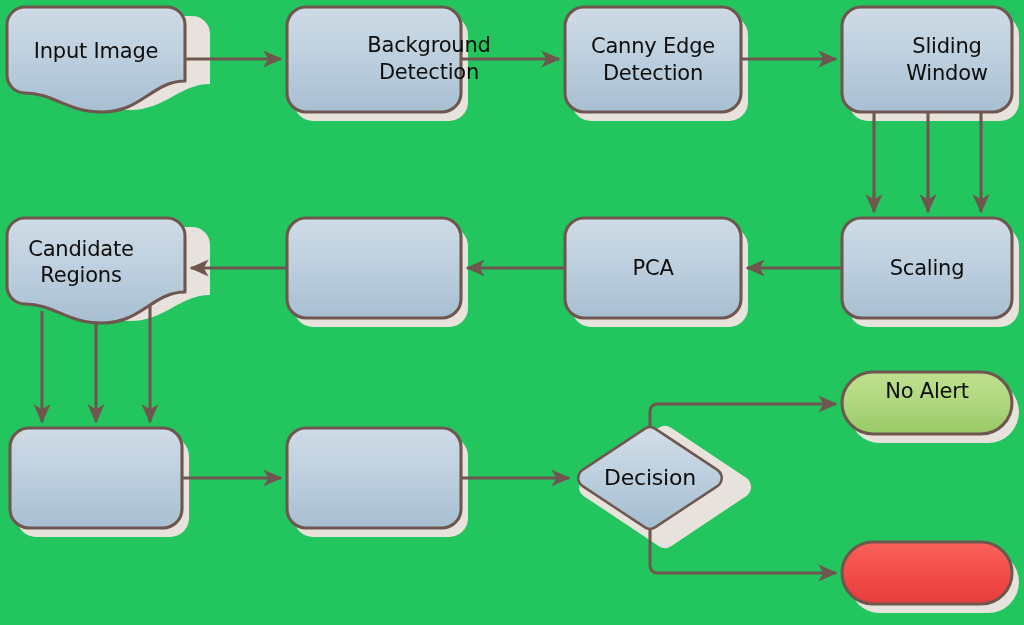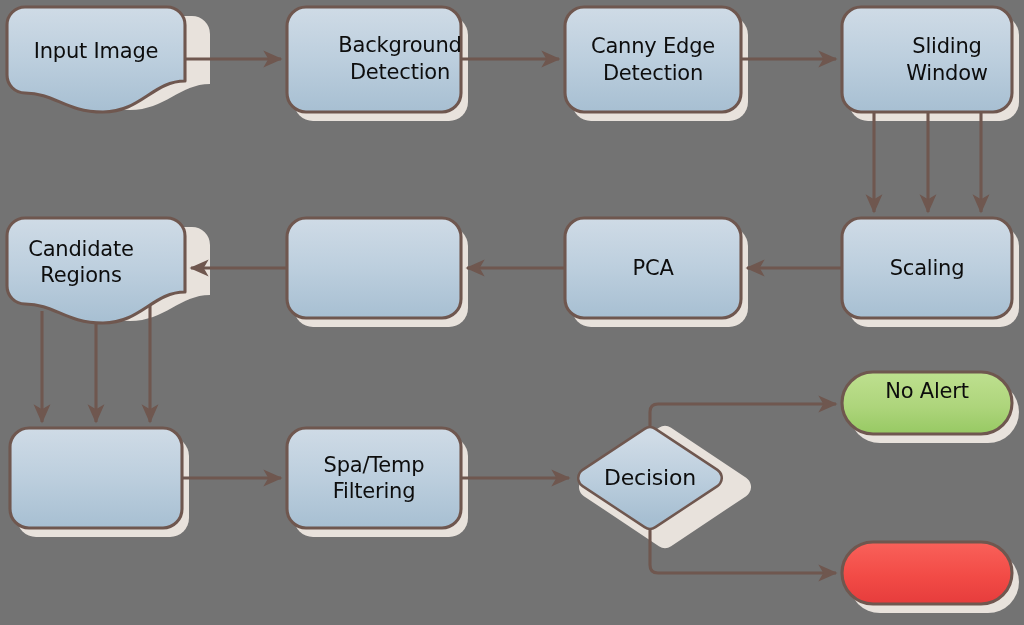--- a/index.html
+++ b/index.html
@@ -7,21 +7,21 @@
     padding: 0;
     background: #ffffff;
   }
   body {
     font-family: "DejaVu Sans", sans-serif;
   }
   #canvas {
     position: relative;
     width: 1024px;
     height: 625px;
-    background: #737373;
+    background: #22c55e;
     overflow: hidden;
   }
   #flow-svg {
     position: absolute;
     left: 0;
     top: 0;
     width: 1024px;
     height: 625px;
   }
   .node-label {
@@ -142,39 +142,37 @@
       <path fill="url(#gradBlue)" stroke="none" d="M588 478 L650 437 L712 478 L650 519 Z" style="stroke:url(#gradBlue);stroke-width:17;stroke-linejoin:round"></path>
 
       <rect fill="url(#gradGreen)" x="842" y="372" width="170" height="62" rx="31" ry="31"></rect>
 
       <rect fill="url(#gradRed)" x="842" y="542" width="170" height="62" rx="31" ry="31"></rect>
     </g>
   </svg>
 
   <div class="node-label" style="left:7px; top:7px; width:178px; height:88px;">Input Image</div>
 
-  <div class="node-label" style="left:273px; top:7px; width:174px; height:103px;padding-left:40px;">Background
+  <div class="node-label" style="left:302px; top:7px; width:174px; height:103px;padding-left:40px;">Background
 Detection</div>
 
   <div class="node-label" style="left:565px; top:7px; width:176px; height:105px;">Canny Edge
 Detection</div>
 
   <div class="node-label" style="left:842px; top:7px; width:170px; height:105px;margin-left:20px;">Sliding
 Window</div>
 
   <div class="node-label" style="left:842px; top:218px; width:170px; height:100px;">Scaling</div>
 
   <div class="node-label" style="left:565px; top:218px; width:176px; height:100px;border-radius:22px;">PCA</div>
 
 
   <div class="node-label" style="left:7px; top:218px; width:148px; height:88px;">Candidate
 Regions</div>
 
 
-  <div class="node-label" style="left:287px; top:428px; width:174px; height:100px;">Spa/Temp
-Filtering</div>
 
   <div class="node-label small" style="left:575px; top:428px; width:150px; height:100px;">Decision</div>
 
   <div class="node-label" style="left:842px; top:360px; width:170px; height:62px;">No Alert</div>
 
 
 </div>
 
 </body></html>

